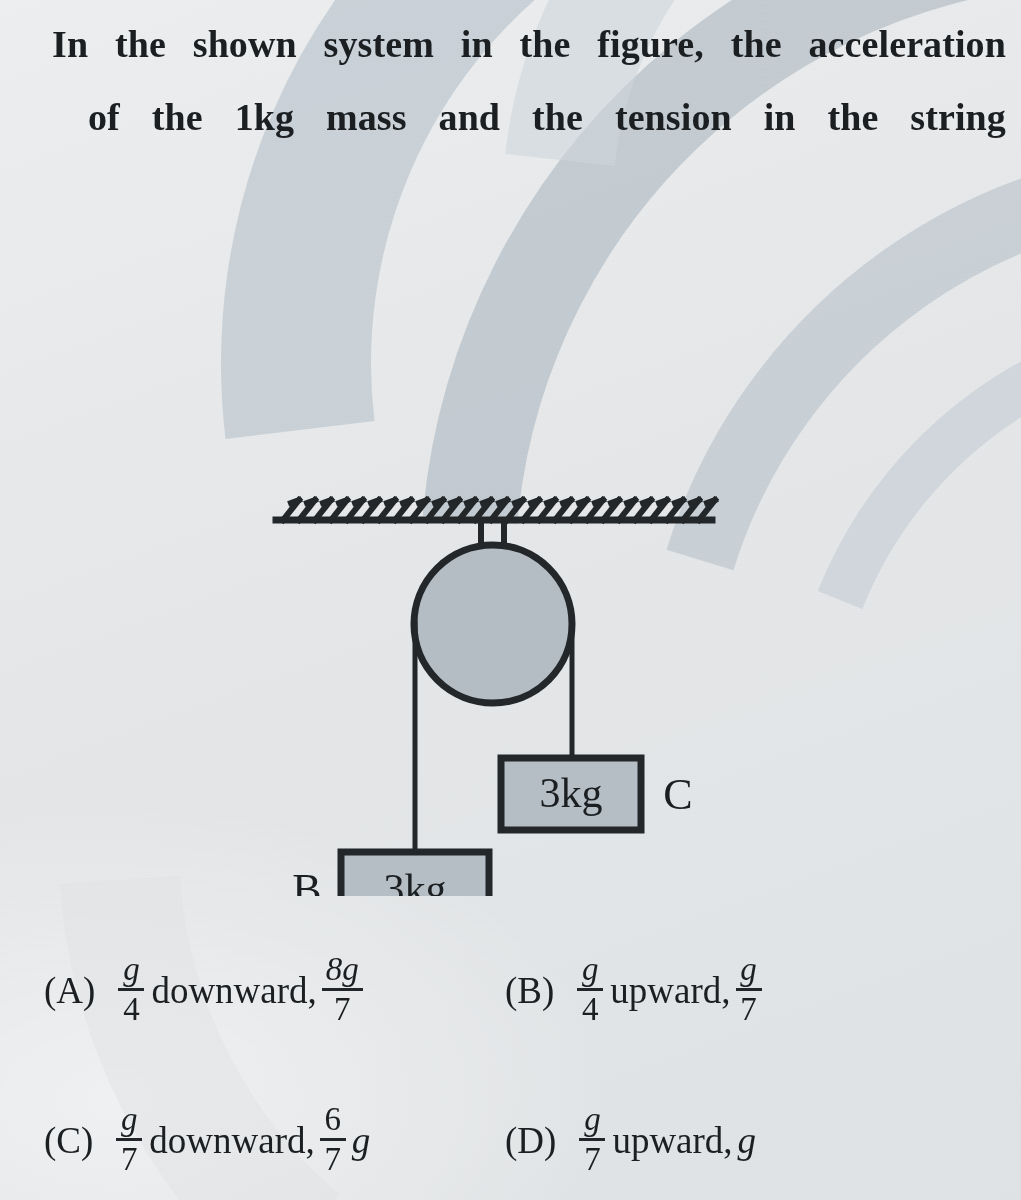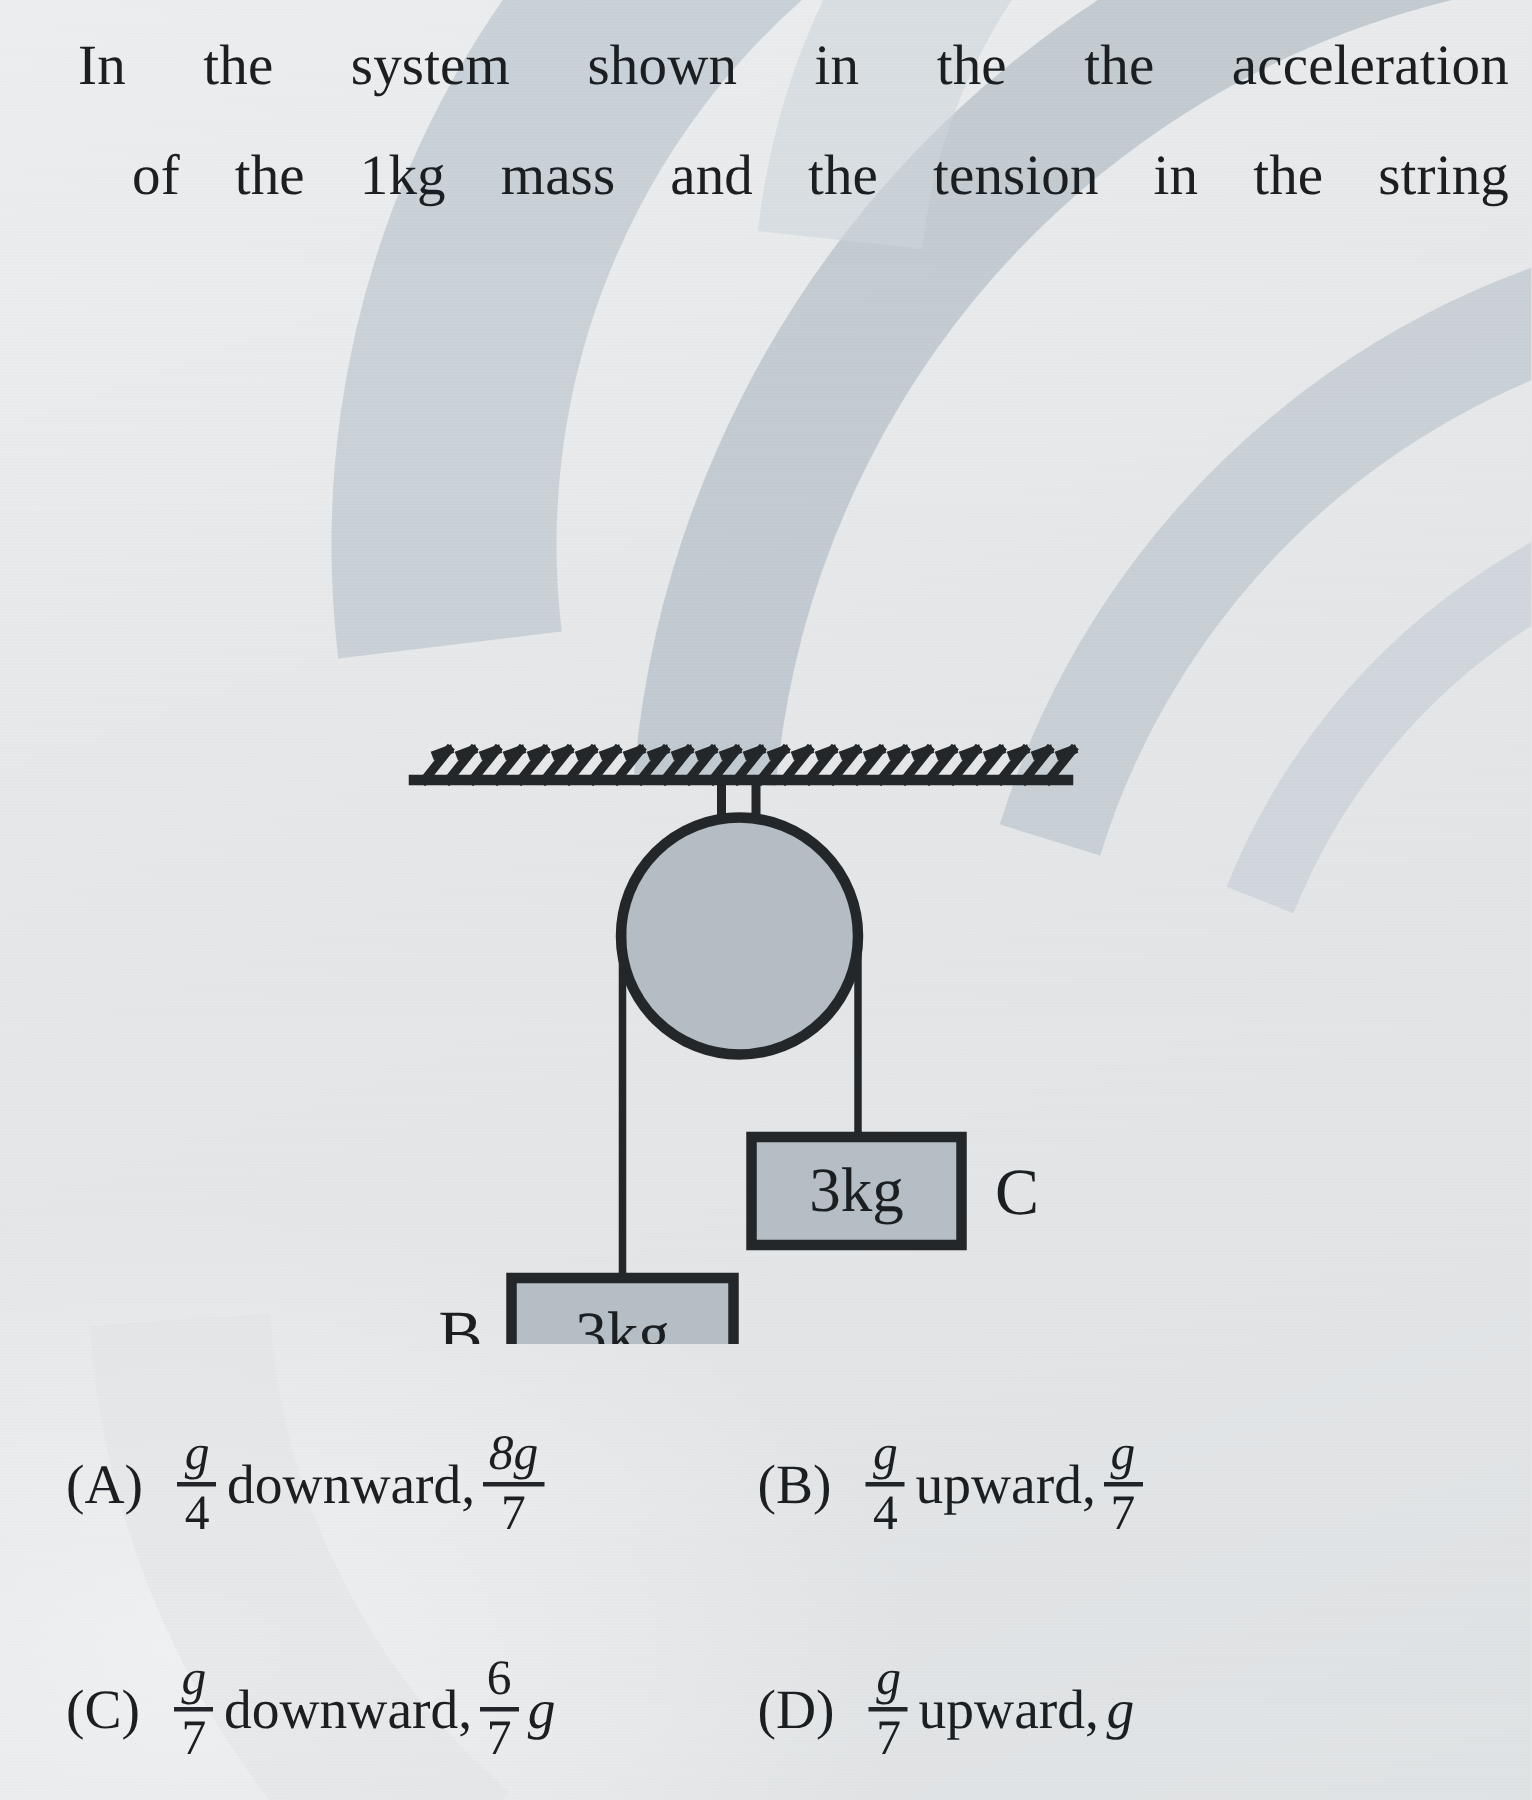--- a/index.html
+++ b/index.html
@@ -56,21 +56,21 @@
     white-space: nowrap;
     display: flex;
   }
   .qline.justify {
     display: flex;
     justify-content: space-between;
   }
   .qline.first { padding-left: 8px; }
   .qline.second { padding-left: 44px; width: 918px; }
   .qline.third { padding-left: 44px; }
-  .qline .w { display: inline-block; }
+  .qline .w { display: inline-block; font-weight: bold; }
 
   
   #figure {
     position: absolute;
     left: 0;
     top: 236px;
     width: 1017px;
     height: 660px;
   }
   #figure svg { display: block; }
@@ -147,24 +147,25 @@
       <path d="M 300 1240 A 520 520 0 0 1 120 880" stroke="#dfe2e4" stroke-width="120" opacity="0.5"></path>
     </g>
   </svg>
 </div>
 <div class="grain"></div>
 
 <div id="question">
   <div class="qline first justify">
     <span class="w">In</span>
     <span class="w">the</span>
+    <span class="w">shown</span>
     <span class="w">system</span>
-    <span class="w">shown</span>
     <span class="w">in</span>
     <span class="w">the</span>
+    <span class="w">figure,</span>
     <span class="w">the</span>
     <span class="w">acceleration</span>
   </div>
   <div class="qline second justify">
     <span class="w">of</span>
     <span class="w">the</span>
     <span class="w">1kg</span>
     <span class="w">mass</span>
     <span class="w">and</span>
     <span class="w">the</span>

